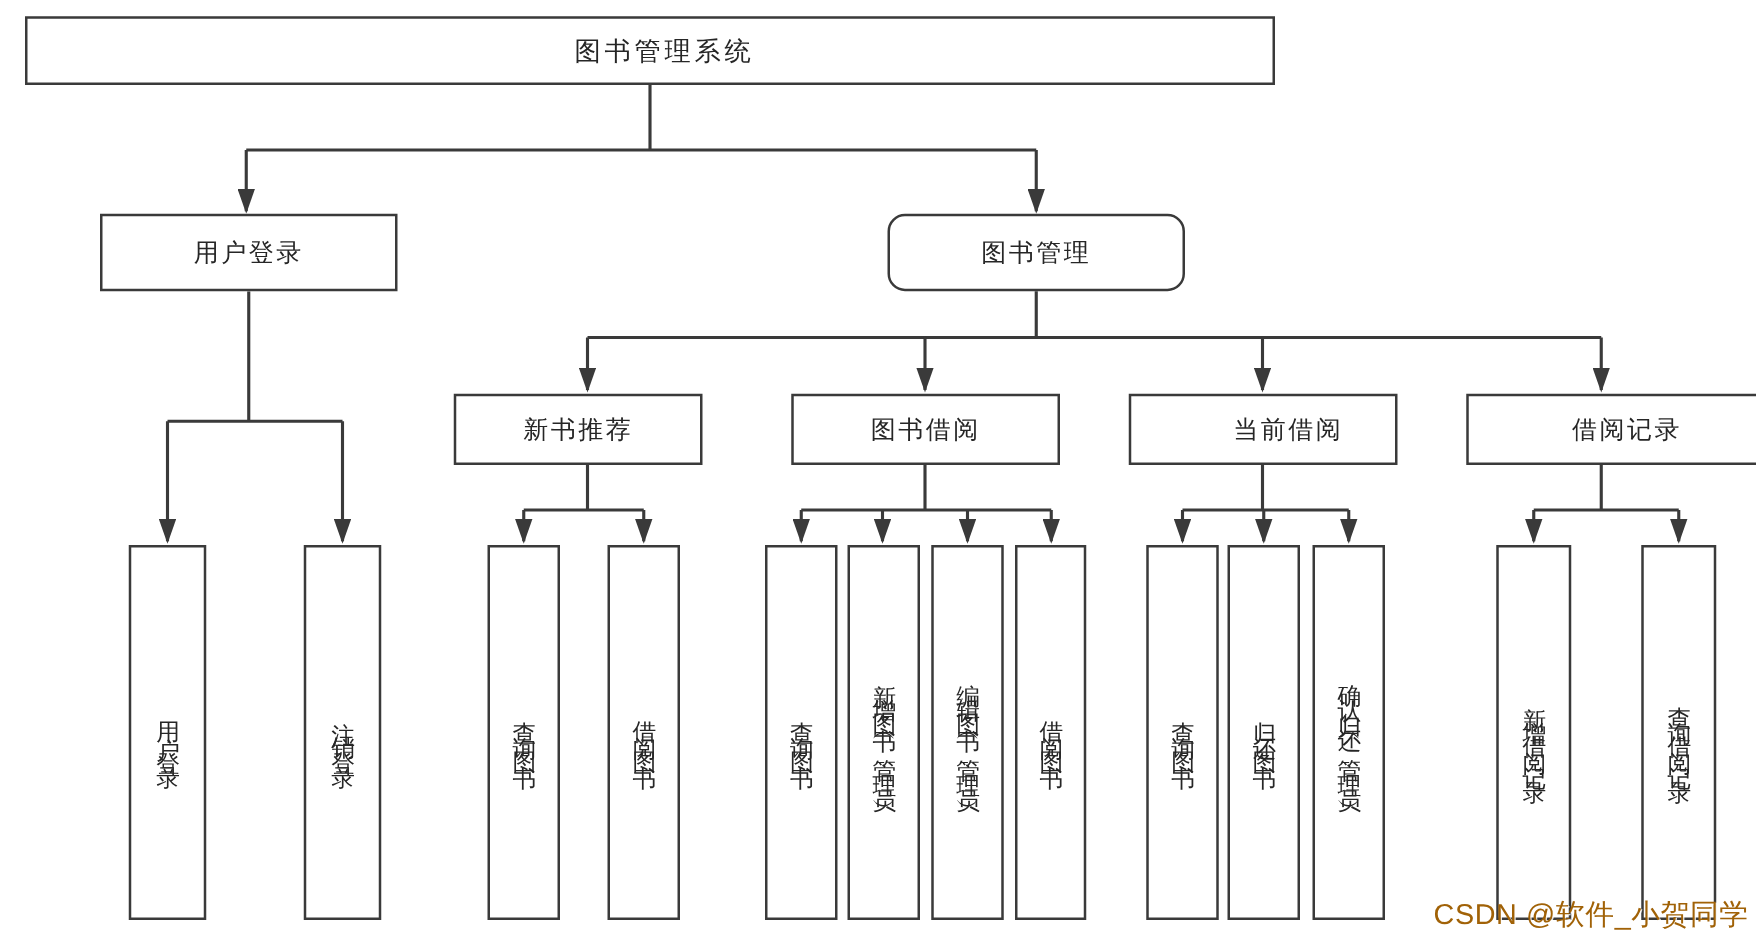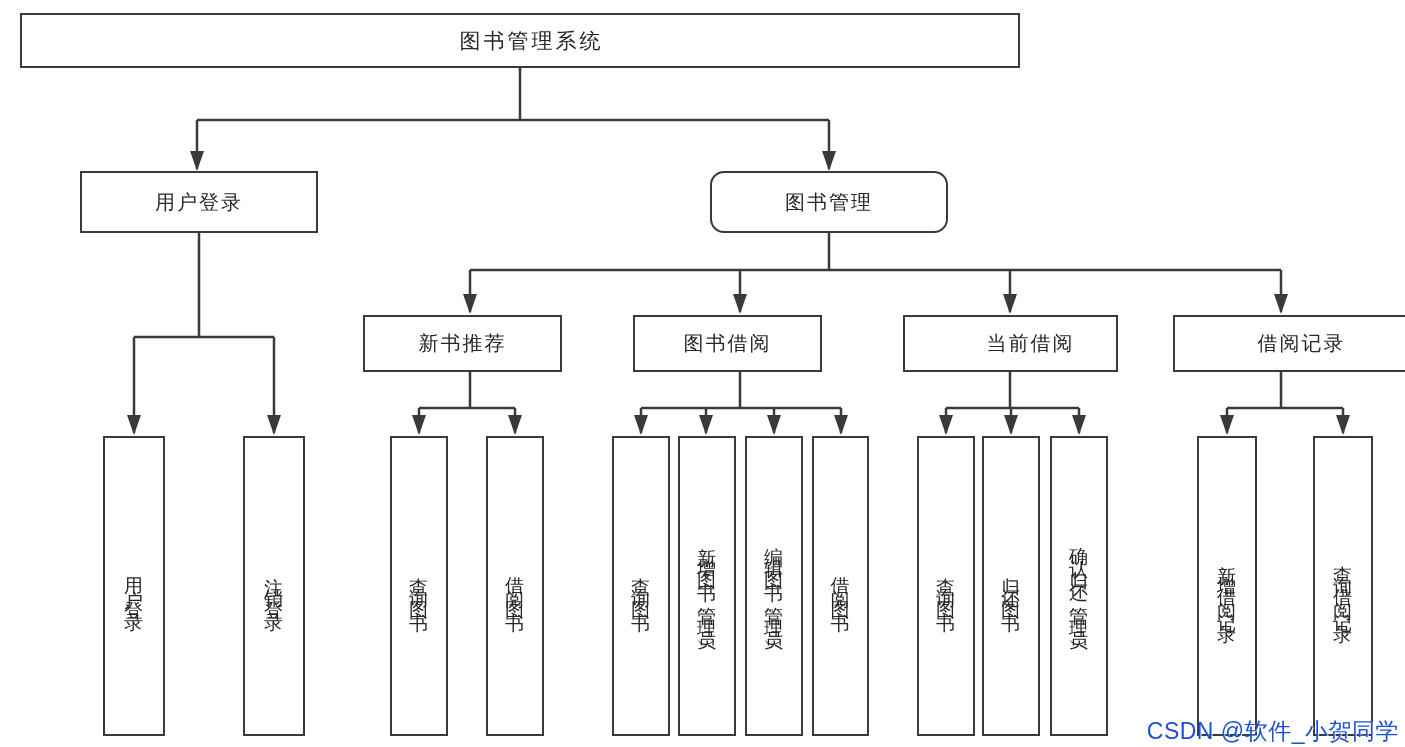--- a/index.html
+++ b/index.html
@@ -7,21 +7,21 @@
   #stage{position:relative;width:1405px;height:747px;background:#ffffff;overflow:hidden;}
   #wires{position:absolute;left:0;top:0;width:1405px;height:747px;}
   .line,.arrow{stroke:#3a3a3a;stroke-width:2.5;fill:none;}
   .node{position:absolute;box-sizing:border-box;border:2.5px solid #3a3a3a;background:#ffffff;
         display:flex;align-items:center;justify-content:center;color:#262626;}
   .hnode{font-size:20px;letter-spacing:2px;white-space:nowrap;}
   .root{font-size:21px;letter-spacing:3px;}
   .leaf{top:436px;height:300px;}
   .leaf span{writing-mode:vertical-rl;text-orientation:mixed;font-size:19px;line-height:1;
              letter-spacing:12px;color:#262626;}
-  #watermark{position:absolute;right:6px;bottom:0px;font-size:23px;color:#1d4ed8;
+  #watermark{position:absolute;right:6px;bottom:0px;font-size:23px;color:#a16207;
              text-shadow:1px 1px 0 rgba(255,255,255,.85);letter-spacing:0.5px;z-index:5;
              white-space:nowrap;}
 </style>
 </head>
 <body>
 
 <div id="stage">
 
   <svg id="wires" viewBox="0 0 1405 747" xmlns="http://www.w3.org/2000/svg">
     <defs>
@@ -60,21 +60,21 @@
     <path class="arrow" marker-end="url(#ah)" d="M1227 408 V433"></path>
     <path class="arrow" marker-end="url(#ah)" d="M1343 408 V433"></path>
   </svg>
 
   <div class="node hnode root" style="left:20px;top:13px;width:1000px;height:55px;padding-left:23px;">图书管理系统</div>
 
   <div class="node hnode" style="left:80px;top:171px;width:238px;height:62px;">用户登录</div>
   <div class="node hnode" style="left:710px;top:171px;width:238px;height:62px;border-radius:14px;">图书管理</div>
 
   <div class="node hnode" style="left:363px;top:315px;width:199px;height:57px;">新书推荐</div>
-  <div class="node hnode" style="left:633px;top:315px;width:189px;height:57px;">图书借阅</div>
+  <div class="node hnode" style="left:633px;top:315px;width:215px;height:57px;">图书借阅</div>
   <div class="node hnode" style="left:903px;top:315px;width:215px;height:57px;padding-left:40px;">当前借阅</div>
   <div class="node hnode" style="left:1173px;top:315px;width:257px;height:57px;">借阅记录</div>
 
   <div class="node leaf" style="left:103px;width:62px;">
     <span>用户登录</span>
     </div>
   <div class="node leaf" style="left:243px;width:62px;">
     <span>注销登录</span>
     </div>
 

